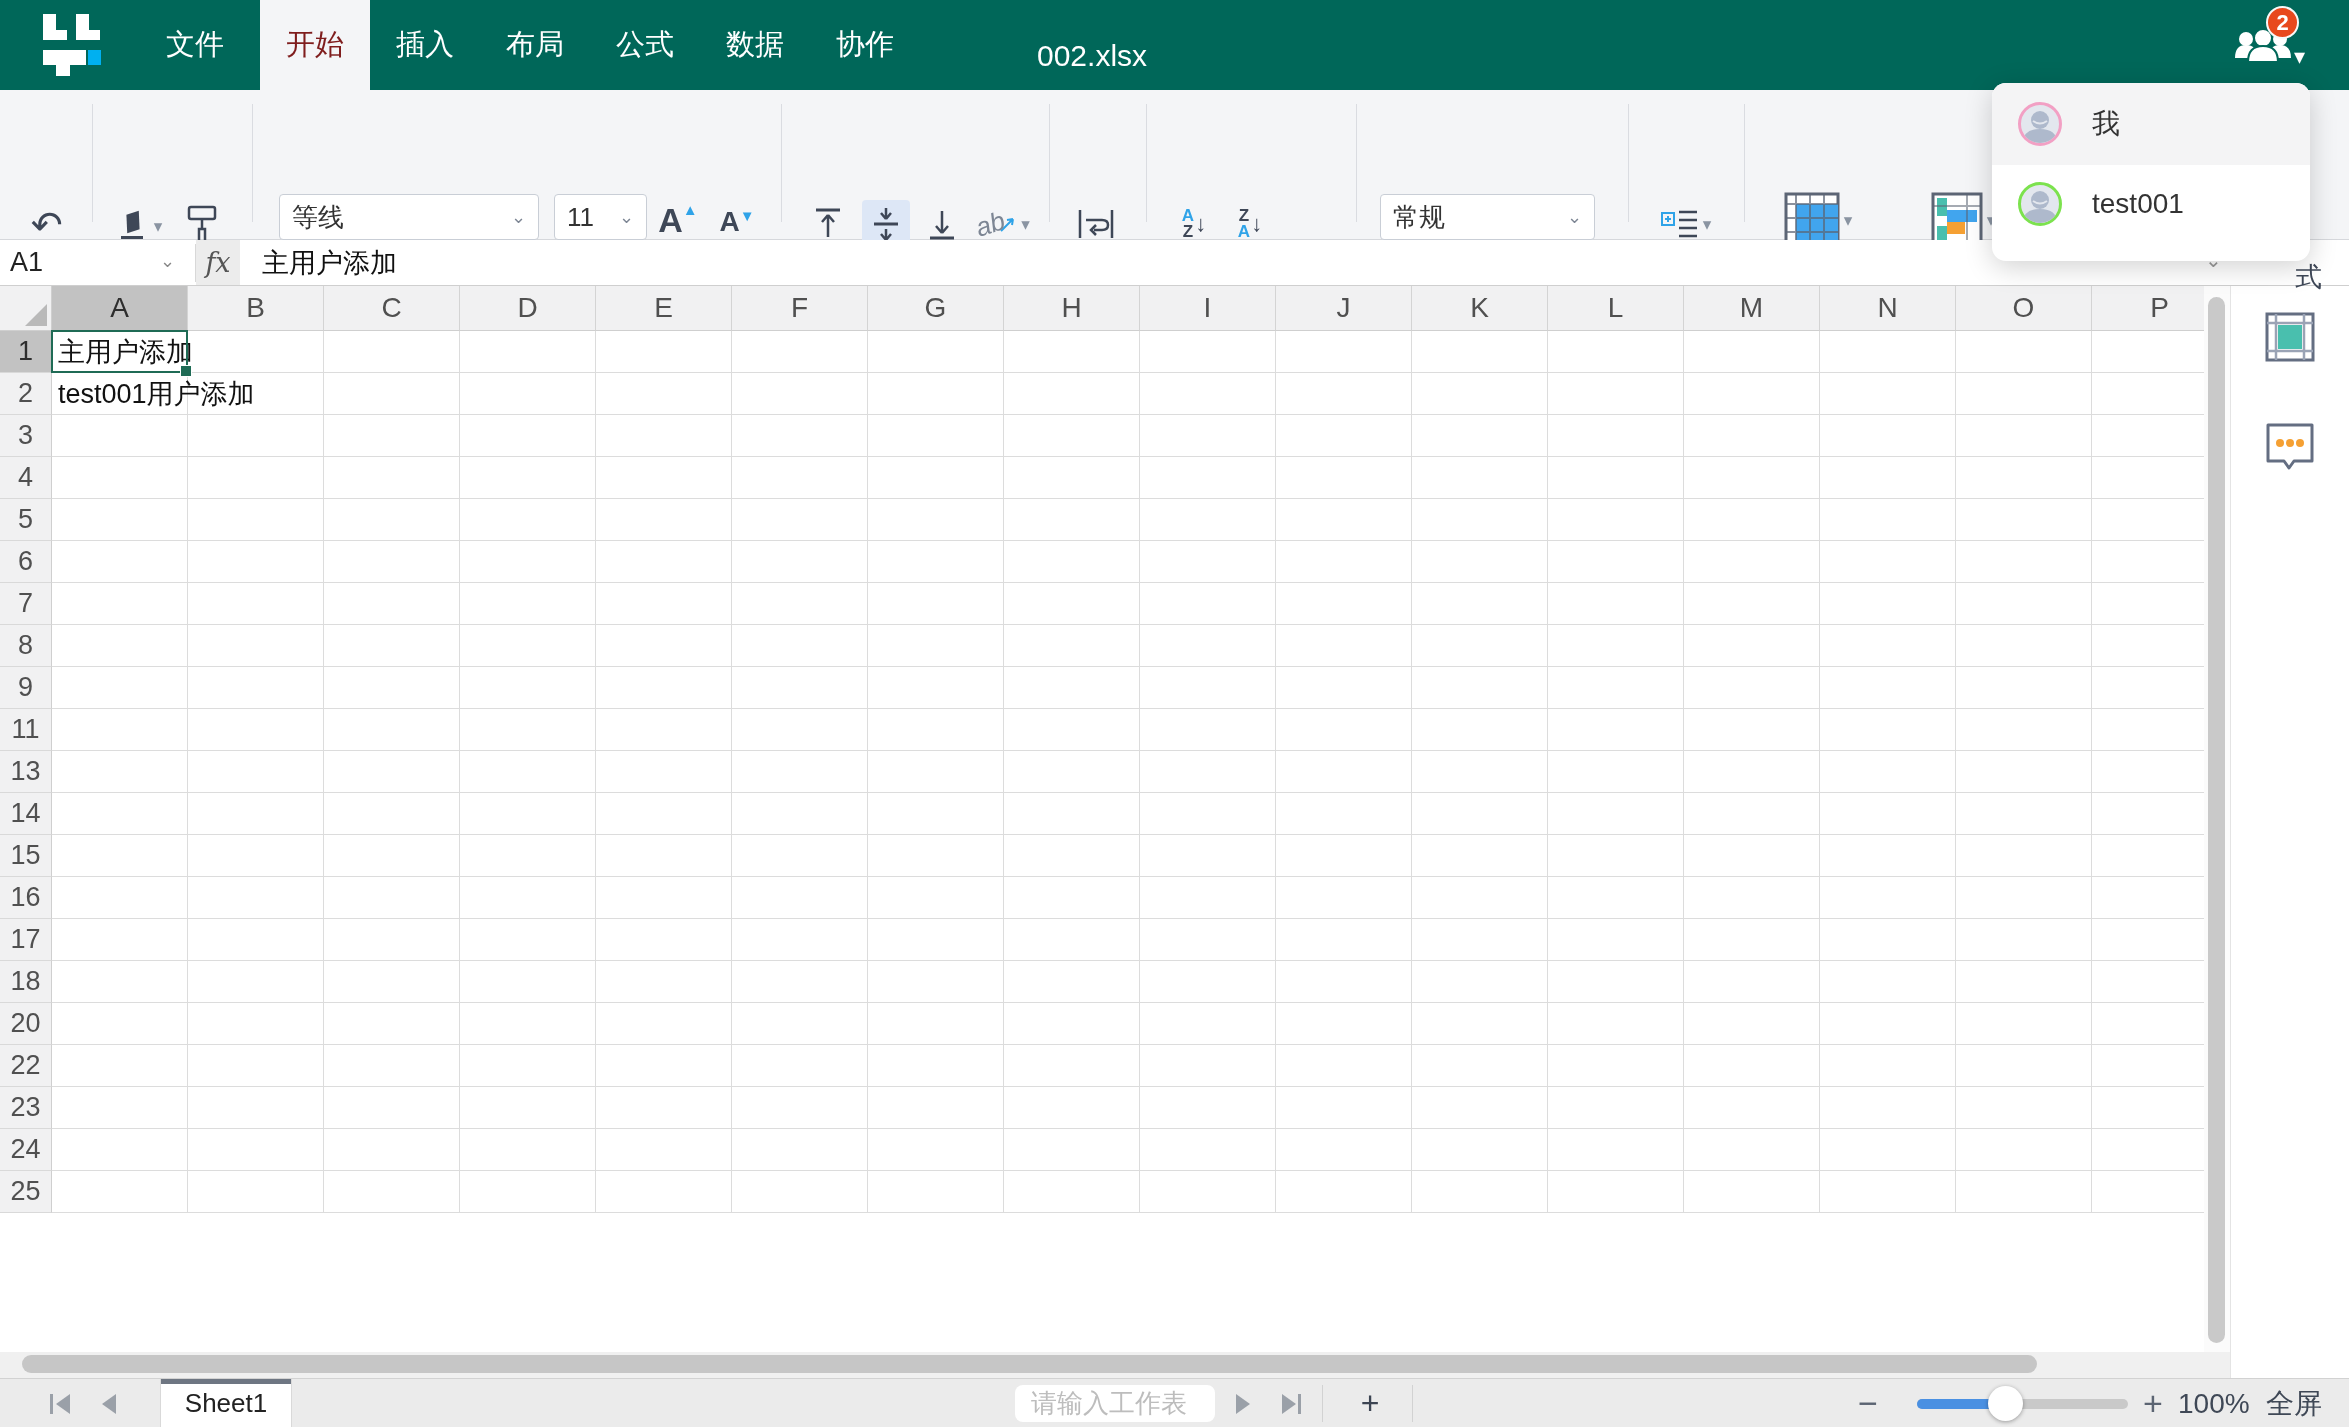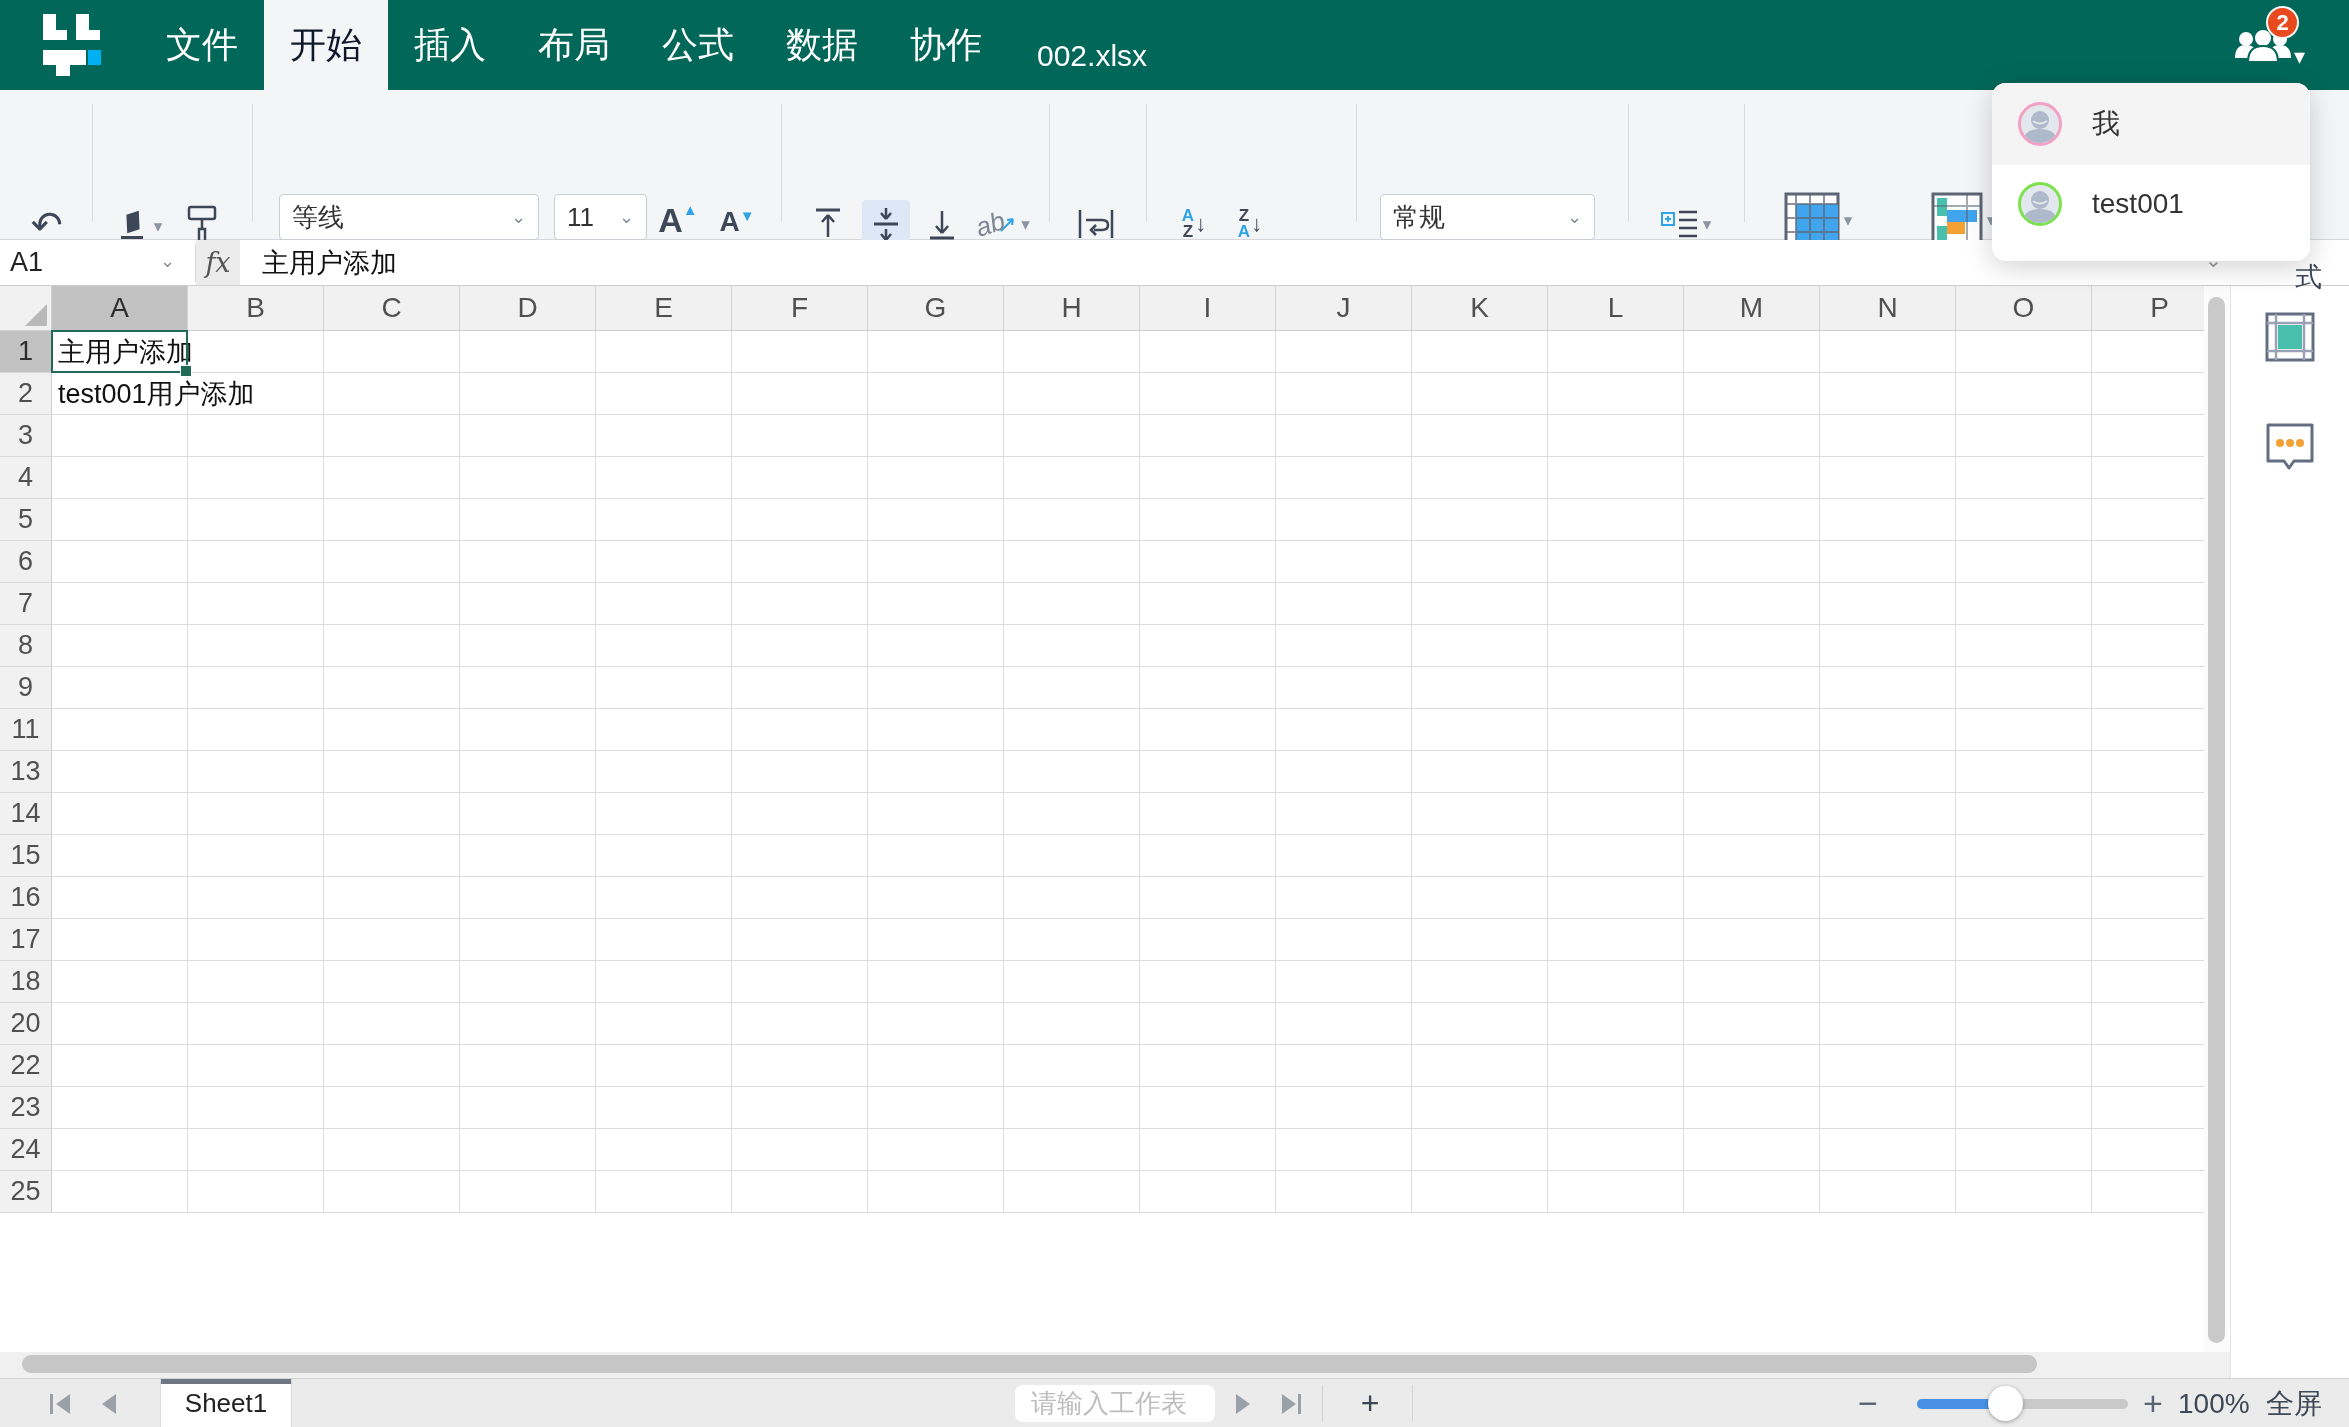--- a/index.html
+++ b/index.html
@@ -3,22 +3,22 @@
 <meta charset="utf-8">
 <style>
   * { margin:0; padding:0; box-sizing:border-box; }
   html,body { width:2349px; height:1427px; overflow:hidden;
     font-family:"Liberation Sans","DejaVu Sans",sans-serif; background:#fff; }
 
   
   #header { position:absolute; left:0; top:0; width:2349px; height:90px; background:#006759; }
   #logo { position:absolute; left:40px; top:13px; width:62px; height:64px; }
   #menu-tabs { position:absolute; left:140px; top:0; height:90px; display:flex; align-items:stretch; }
-  .menu-tab { display:flex; align-items:center; padding:0 26px; color:#fff; font-size:36px; cursor:pointer; }
-  .menu-tab.active { background:#f4f5f7; color:#0f172a; }
+  .menu-tab { display:flex; align-items:center; padding:0 26px; color:#fff; font-size:29px; cursor:pointer; }
+  .menu-tab.active { background:#f4f5f7; color:#7f1d1d;margin-left:10px; }
   #doc-title { position:absolute; left:1037px; top:0; height:112px; display:flex; align-items:center;
     color:#fff; font-size:30px; }
   #collab-cluster { position:absolute; left:2228px; top:0; width:110px; height:90px; }
   #people-icon { position:absolute; left:6px; top:26px; }
   #collab-badge { position:absolute; left:38px; top:6px; width:33px; height:33px; border-radius:50%;
     background:#e8491d; border:2px solid #f7f9f8; color:#fff; font-size:22px; font-weight:bold;
     display:flex; align-items:center; justify-content:center; }
   #collab-caret { position:absolute; left:66px; top:44px; color:#fff; font-size:22px; }
 
   

